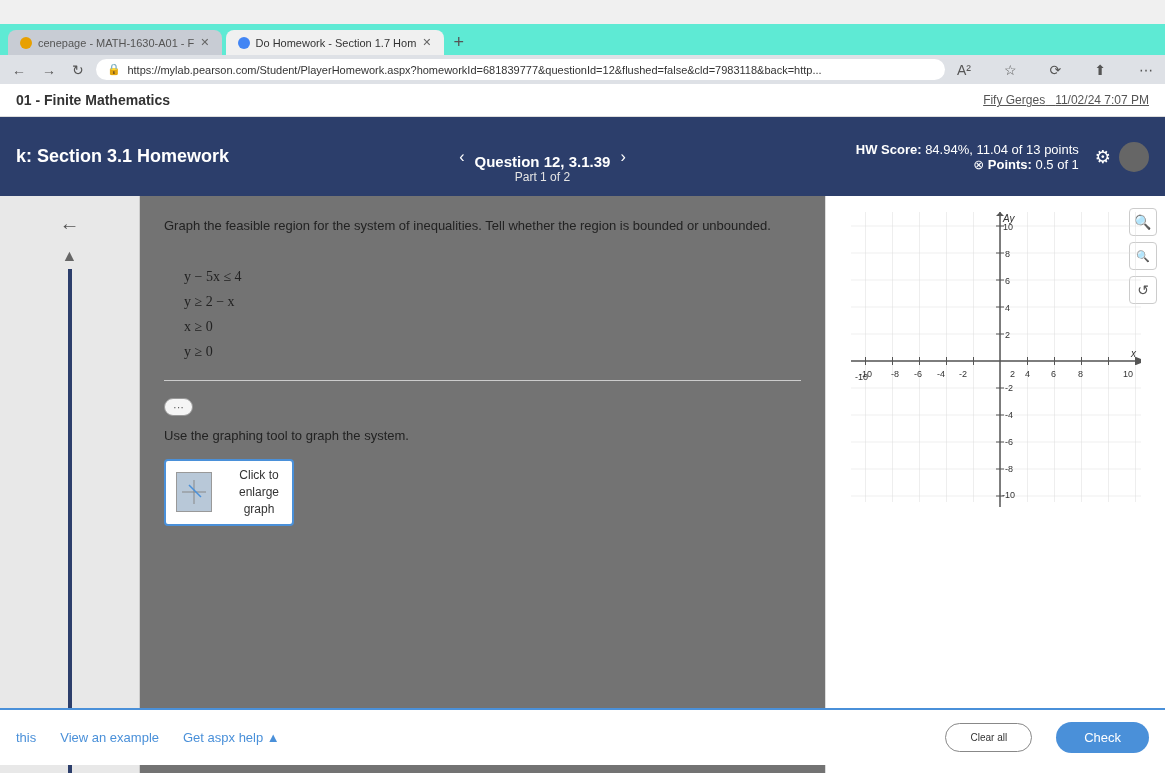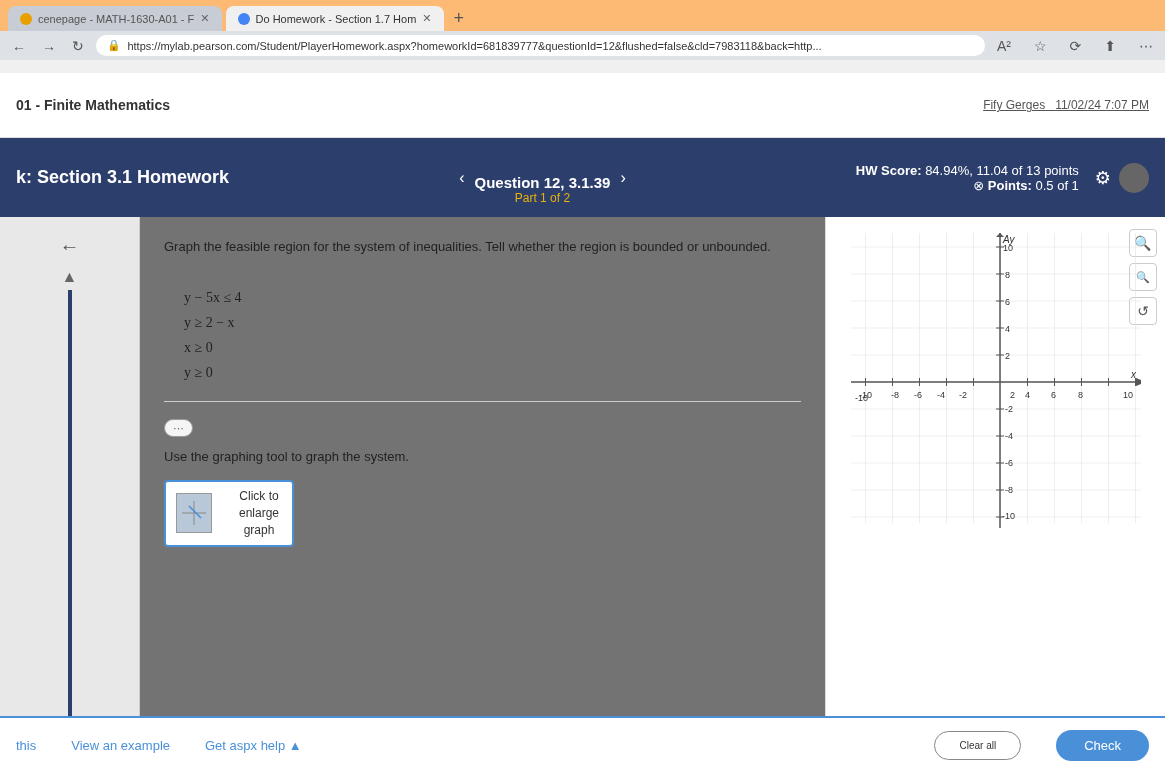--- a/index.html
+++ b/index.html
@@ -1,41 +1,41 @@
 <!DOCTYPE html>
 <html><head>
   <meta charset="utf-8">
   <style>
     * { box-sizing: border-box; margin: 0; padding: 0; }
     body { font-family: Arial, sans-serif; background: #f0f0f0; width: 1165px; height: 773px; overflow: hidden; }
 
     
     .browser-chrome { background: #dee1e6; width: 100%; }
-    .tab-bar { display: flex; align-items: center; padding: 6px 8px 0; gap: 4px; background: #fdba74; }
+    .tab-bar { display: flex; align-items: center; padding: 6px 8px 0; gap: 4px; background: #5eead4; margin-top: 24px; }
     .tab { display: flex; align-items: center; gap: 6px; background: #f0f0f0; border-radius: 8px 8px 0 0; padding: 6px 12px; font-size: 12px; color: #333; min-width: 160px; }
     .tab.inactive { background: #c8ccd4; color: #555; }
     .tab-close { margin-left: auto; color: #666; cursor: pointer; font-size: 11px; }
     .tab-add { background: none; border: none; font-size: 18px; color: #555; cursor: pointer; padding: 0 6px; }
 
     .address-bar { display: flex; align-items: center; background: #dee1e6; padding: 4px 8px; gap: 8px; }
     .url-box { flex: 1; background: white; border-radius: 20px; padding: 4px 12px; font-size: 11px; color: #333; display: flex; align-items: center; gap: 6px; }
-    .browser-actions { display: flex; gap: 15px; align-items: flex-start; }
+    .browser-actions { display: flex; gap: 25px; align-items: flex-start; }
     .browser-btn { background: none; border: none; font-size: 14px; color: #555; cursor: pointer; padding: 2px 4px; }
 
     
-    .app-header { background: white; padding: 24px 16px; display: flex; justify-content: space-between; align-items: center; border-bottom: 1px solid #ddd; margin-top: 13px; }
+    .app-header { background: white; padding: 8px 16px; display: flex; justify-content: space-between; align-items: center; border-bottom: 1px solid #ddd; }
     .app-title { font-size: 14px; font-weight: bold; color: #333; }
     .user-info { font-size: 12px; color: #555; text-decoration: underline; }
 
     
     .section-header { background: #2c3e6b; color: white; display: flex; align-items: center; justify-content: space-between; padding: 12px 16px; }
     .section-title { font-size: 18px; font-weight: bold; }
     .question-center { text-align: center; margin-top: 24px; }
     .question-label { font-size: 15px; font-weight: bold; }
-    .question-part { font-size: 12px; color: #eab308; }
+    .question-part { font-size: 12px; color: #e5e5e5; }
     .question-nav { display: flex; align-items: center; gap: 10px; }
     .nav-arrow { background: none; border: none; color: white; font-size: 16px; cursor: pointer; }
     .hw-score { text-align: right; font-size: 13px; }
     .settings-btn { background: none; border: none; color: white; font-size: 18px; cursor: pointer; margin-left: 8px; }
 
     
     .main-content { display: flex; height: calc(773px - 160px); }
 
     
     .sidebar { width: 140px; background: #e8e8e8; border-right: 1px solid #ccc; display: flex; flex-direction: column; align-items: center; padding: 8px 0; }
@@ -56,21 +56,21 @@
     
     .graph-panel { width: 340px; background: white; border-left: 1px solid #ddd; padding: 12px; position: relative; display: flex; flex-direction: column; align-items: center; }
     .graph-tools { position: absolute; right: 8px; top: 12px; display: flex; flex-direction: column; gap: 6px; }
     .graph-tool-btn { width: 28px; height: 28px; background: white; border: 1px solid #ccc; border-radius: 4px; display: flex; align-items: center; justify-content: center; font-size: 14px; cursor: pointer; color: #555; }
 
     
     .grid-container { width: 290px; height: 310px; position: relative; margin-top: 4px; }
     svg.coord-grid { width: 100%; height: 100%; }
 
     
-    .bottom-bar { background: white; border-top: 2px solid #4a90d9; padding: 12px 16px; display: flex; align-items: center; gap: 35px; position: fixed; bottom: 0; width: 1165px; }
+    .bottom-bar { background: white; border-top: 2px solid #4a90d9; padding: 12px 16px; display: flex; align-items: center; gap: 24px; position: fixed; bottom: 8px; width: 1165px; }
     .bottom-link { font-size: 13px; color: #4a90d9; cursor: pointer; text-decoration: none; }
     .bottom-spacer { flex: 1; }
     .clear-all-btn { border: 1px solid #888; border-radius: 20px; padding: 8px 24px; background: white; font-size: 10px; color: #333; cursor: pointer; }
     .check-btn { border-radius: 20px; padding: 8px 28px; background: #4a90d9; border: none; font-size: 13px; color: white; cursor: pointer; }
   </style>
 </head>
 <body>
 
 <div class="browser-chrome">
   <div class="tab-bar">

